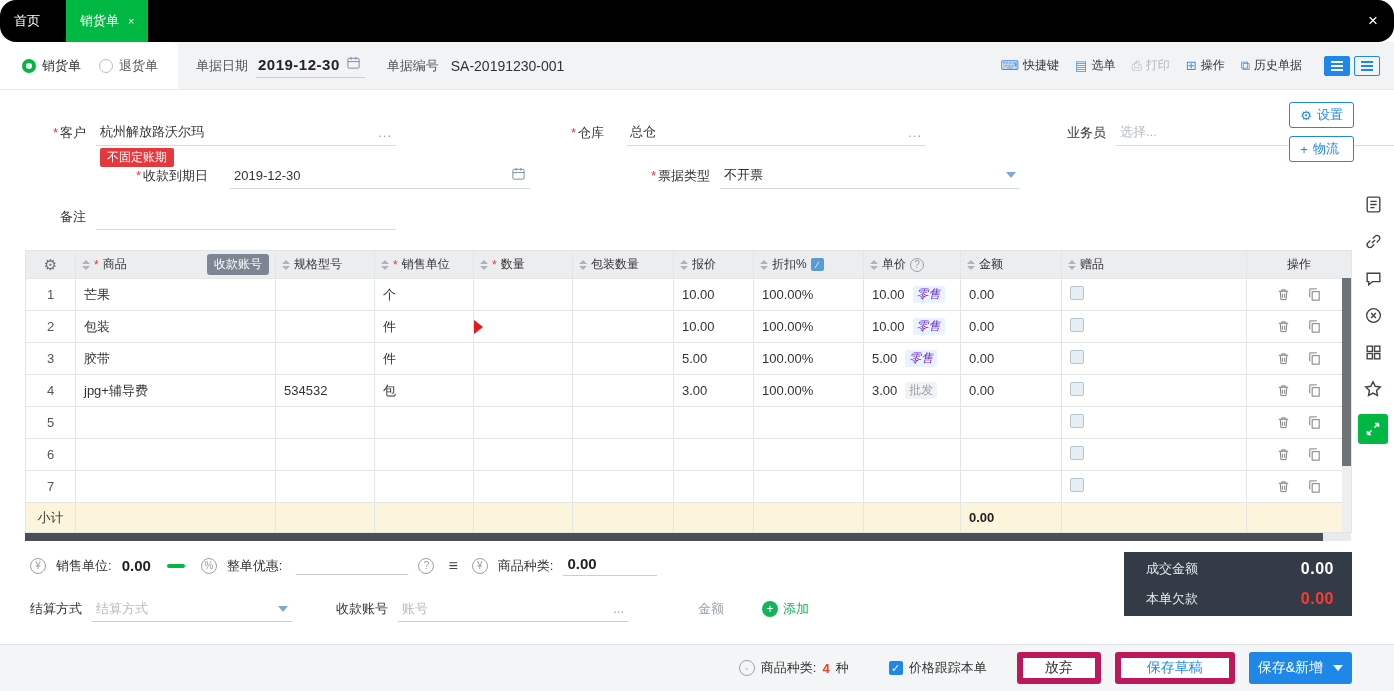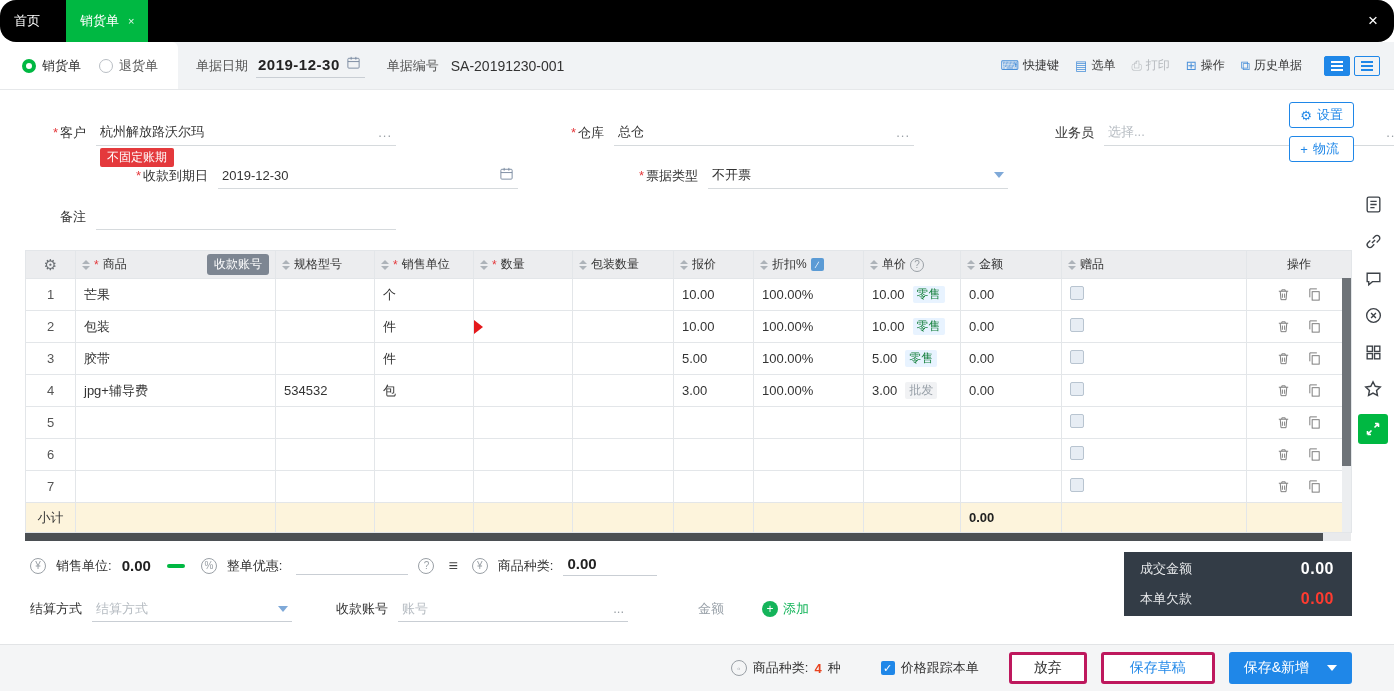--- a/index.html
+++ b/index.html
@@ -42,21 +42,21 @@
   .frow { display:flex; align-items:flex-start; margin-bottom:6px;margin-top:16px; }
   .fcell { display:flex; align-items:center; }
   .flabel { width:96px; text-align:right; padding-right:10px; color:#333; white-space:nowrap; }
   .flabel .req { color:#e4393c; margin-right:2px; }
   .field { width:300px; border-bottom:1px solid #d6dadd; height:27px; display:flex; align-items:center; position:relative; padding:0 4px; }
   .field .val { color:#333; }
   .field .ph { color:#b6bcc2; }
   .field .dots { margin-left:auto; color:#9aa0a6; letter-spacing:1px; }
   .caret { margin-left:auto; width:0; height:0; border-left:5px solid transparent; border-right:5px solid transparent; border-top:6px solid #7fa9d8; }
   .badge-credit { position:absolute; left:4px; top:29px; background:#e4393c; color:#fff; font-size:12px; padding:1px 7px; border-radius:2px; white-space:nowrap; }
-  .col2 { margin-left:118px; } .col3 { margin-left:110px; }
+  .col2 { margin-left:118px;gap:12px; } .col3 { margin-left:110px; }
   .col2 .flabel { width:100px; } .col3 .flabel { width:80px; }
   .side-btns { position:absolute; right:40px; top:12px; display:flex; flex-direction:column; gap:8px; }
   .obtn { border:1px solid #1f87e8; color:#1f87e8; background:#fff; border-radius:3px; font-size:13px;
           padding:3px 10px; display:flex; align-items:center; gap:5px; cursor:pointer; }
   .row2sp { margin-top:16px; } .row3sp { margin-top:14px; }
 
   
   .table-wrap { position:relative; margin:4px 0 0 25px; width:1326px; }
   table.items { border-collapse:collapse; table-layout:fixed; width:1326px; font-size:13px; }
   table.items th, table.items td { border:1px solid #e3e6e9; overflow:hidden; white-space:nowrap; }
@@ -69,21 +69,21 @@
   .req { color:#e4393c; }
   .scan-chip { margin-left:auto; background:#7d8692; color:#fff; border-radius:3px; padding:2px 7px; font-size:12px; cursor:pointer; }
   .edit-ic { width:13px; height:13px; background:#5b9bd5; border-radius:2px; color:#fff; font-size:9px;
              display:inline-flex; align-items:center; justify-content:center; }
   .q-ic { width:14px; height:14px; border-radius:50%; border:1px solid #9aa0a6; color:#9aa0a6; font-size:10px;
           display:inline-flex; align-items:center; justify-content:center; }
   .gear { color:#6b7075; font-size:15px; text-align:center; width:100%; display:block; }
   td.c-no { text-align:center; color:#555; padding:0; }
   .price-cell { display:flex; align-items:center; gap:8px; }
   .tag { font-size:12px; padding:0 4px; border-radius:2px; }
-  .tag.retail { color:#15803d; background:#e8f3ff; }
+  .tag.retail { color:#6d28d9; background:#e8f3ff;font-style:italic; }
   .tag.wholesale { color:#98a0a8; background:#f1f2f4; }
   .qty-flag { position:relative; }
   .qty-flag::before { content:""; position:absolute; left:0; top:9px; width:0; height:0;
                       border-left:9px solid #e4191c; border-top:7px solid transparent; border-bottom:7px solid transparent; }
   .cb { width:14px; height:14px; border:1px solid #b8c4d0; background:#e7edf4; border-radius:2px; display:inline-block; }
   td.c-op { text-align:center; }
   .op-ics { display:flex; justify-content:center; gap:16px; align-items:center; }
   .op-ic { cursor:pointer; display:inline-flex; }
   tr.subtotal td { background:#fdf4dc; height:30px; }
   tr.subtotal td.c-no { background:#fdf4dc; color:#333; }
@@ -110,37 +110,37 @@
   .inp-box { width:230px; border-bottom:1px solid #c9ced4; height:26px; display:flex; align-items:center; padding:0 4px; }
   .gray { color:#b6bcc2; }
   .amount-lbl { color:#98a0a8; margin-left:60px; }
   .add-link { color:#14b45a; display:flex; align-items:center; gap:5px; margin-left:28px; cursor:pointer; }
   .plus-circle { width:16px; height:16px; border-radius:50%; background:#14b45a; color:#fff; font-size:12px;
                  display:inline-flex; align-items:center; justify-content:center; }
 
   
   .deal-box { position:absolute; right:42px; top:552px; width:228px; height:64px; background:#333c46; color:#fff;
               padding:8px 18px 8px 16px; display:flex; flex-direction:column; justify-content:space-between; }
-  .deal-box .r { display:flex; justify-content:space-between; }
+  .deal-box .r { display:flex; justify-content:space-between;margin-left:6px; }
   .deal-box .l { color:#e8eaec; font-size:13px; }
   .deal-box .v { font-size:16px; font-weight:bold; letter-spacing:.5px; }
   .deal-box .v.red { color:#ff3b30; }
 
   
   .footerbar { position:absolute; left:0; right:0; bottom:0; height:47px; background:#f4f5f6; border-top:1px solid #e2e4e6;
                display:flex; align-items:center; justify-content:flex-end; gap:14px; padding-right:42px; }
   .kinds { display:flex; align-items:center; gap:6px; color:#333; }
   .kinds .num { color:#e8431f; font-weight:bold; }
   .track { display:flex; align-items:center; gap:6px; margin:0 16px 0 26px; }
   .cbx { width:14px; height:14px; background:#1f87e8; border-radius:2px; color:#fff; font-size:11px;
          display:inline-flex; align-items:center; justify-content:center; }
   .btn { height:32px; border-radius:3px; display:inline-flex; align-items:center; justify-content:center;
-         cursor:pointer; font-size:14px; padding:0 22px; background:#fff; border:3px solid #be185d; color:#333; }
+         cursor:pointer; font-size:14px; padding:0 22px; background:#fff; border:6px solid #be185d; color:#333; }
   .btn.draft { color:#1f87e8; padding:0 26px; }
-  .btn.primary { background:#1f87e8; border-color:#1f87e8; color:#fff; padding:0 12px; gap:18px; }
+  .btn.primary { background:#1f87e8; border-color:#1f87e8; color:#fff; padding:0 3px; gap:10px; }
   .btn.primary .chev { width:0; height:0; border-left:5px solid transparent; border-right:5px solid transparent; border-top:6px solid #fff; }
 
   
   .rail { position:absolute; right:6px; top:192px; display:flex; flex-direction:column; align-items:center; gap:13px; }
   .rail .ric { width:24px; height:24px; display:flex; align-items:center; justify-content:center; color:#3d4248;
                font-size:17px; cursor:pointer; }
   .rail .ric svg { stroke:#3d4248; fill:none; stroke-width:1.3; }
   .rail .full { width:30px; height:30px; background:#00b842; border-radius:3px; display:flex; align-items:center; justify-content:center; }
   .rail .full svg { stroke:#fff; stroke-width:1.6; fill:none; }
 </style>

